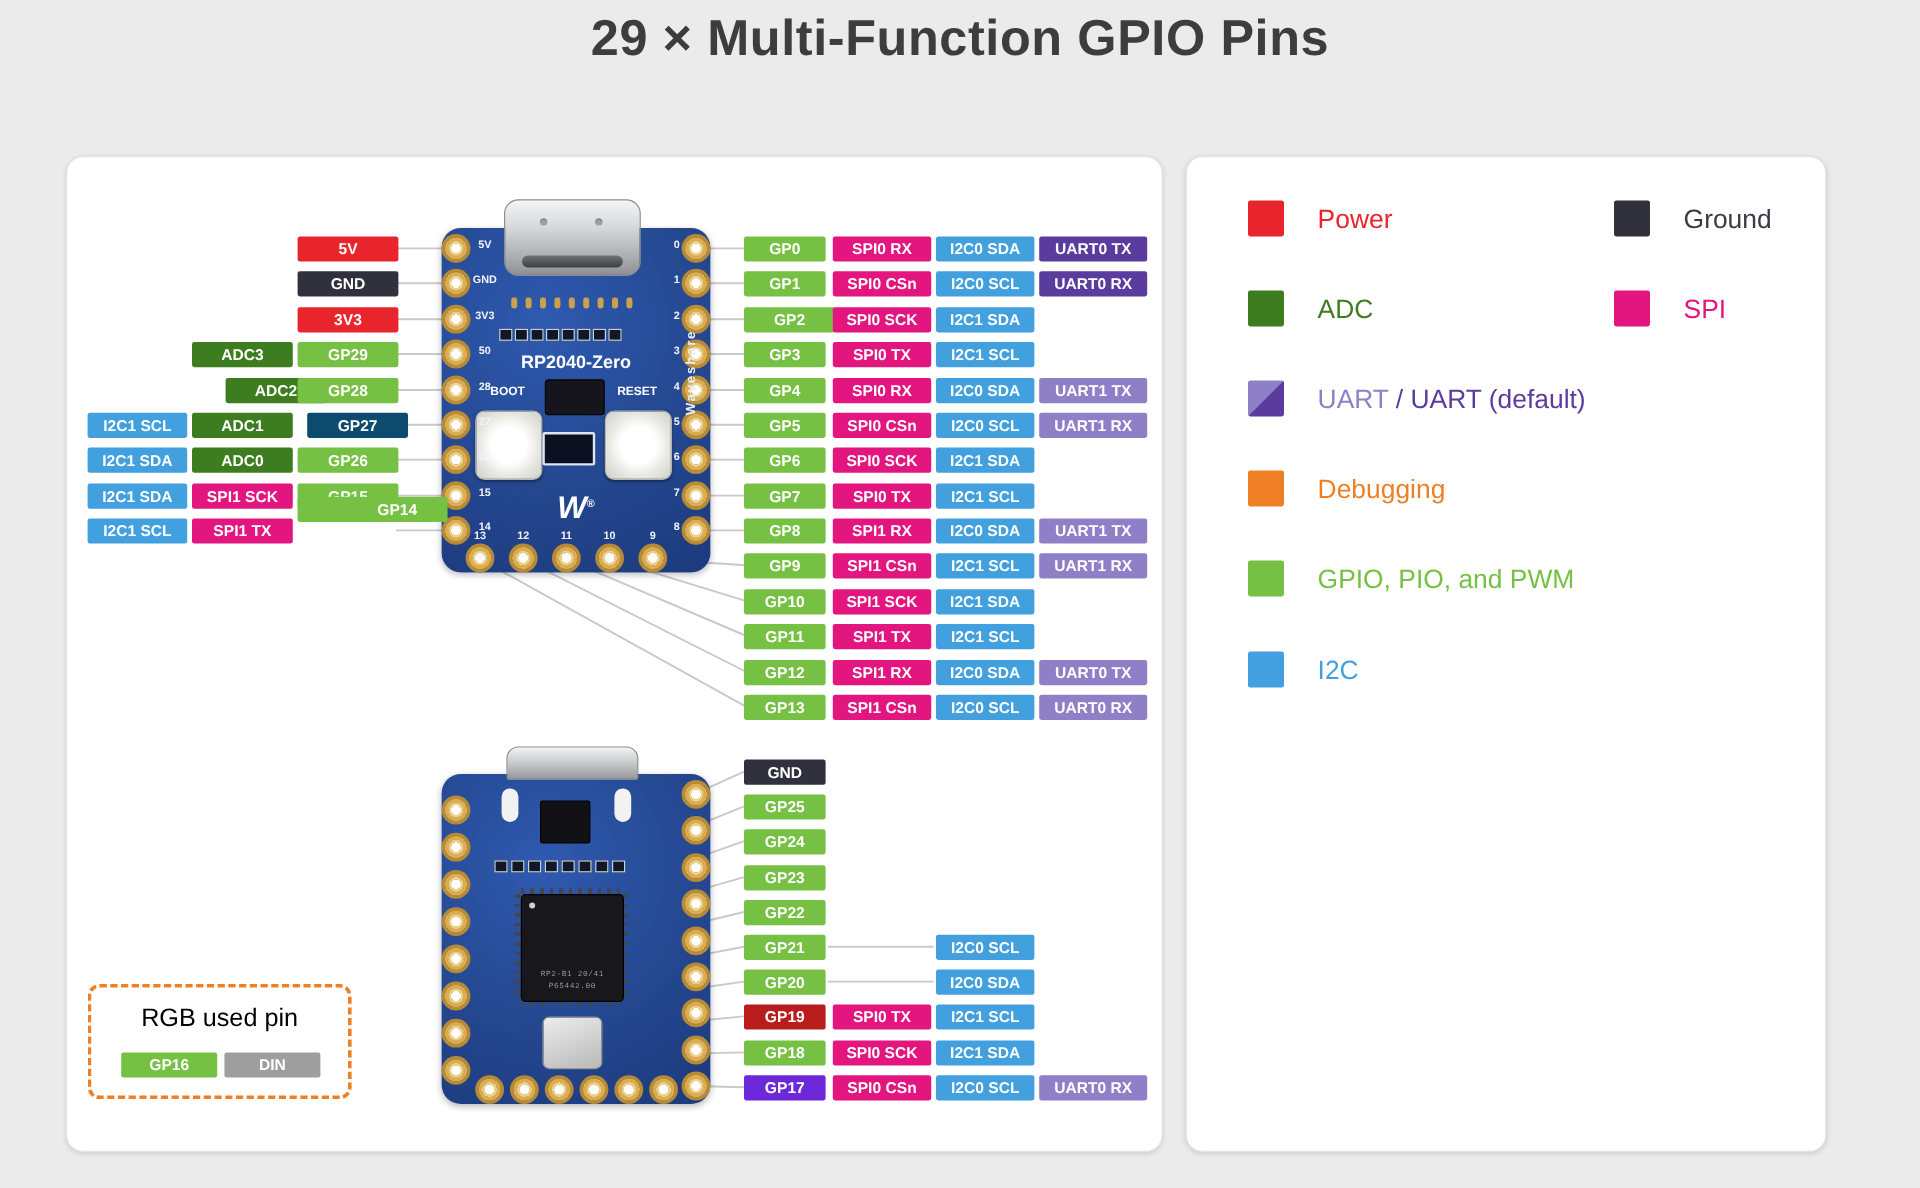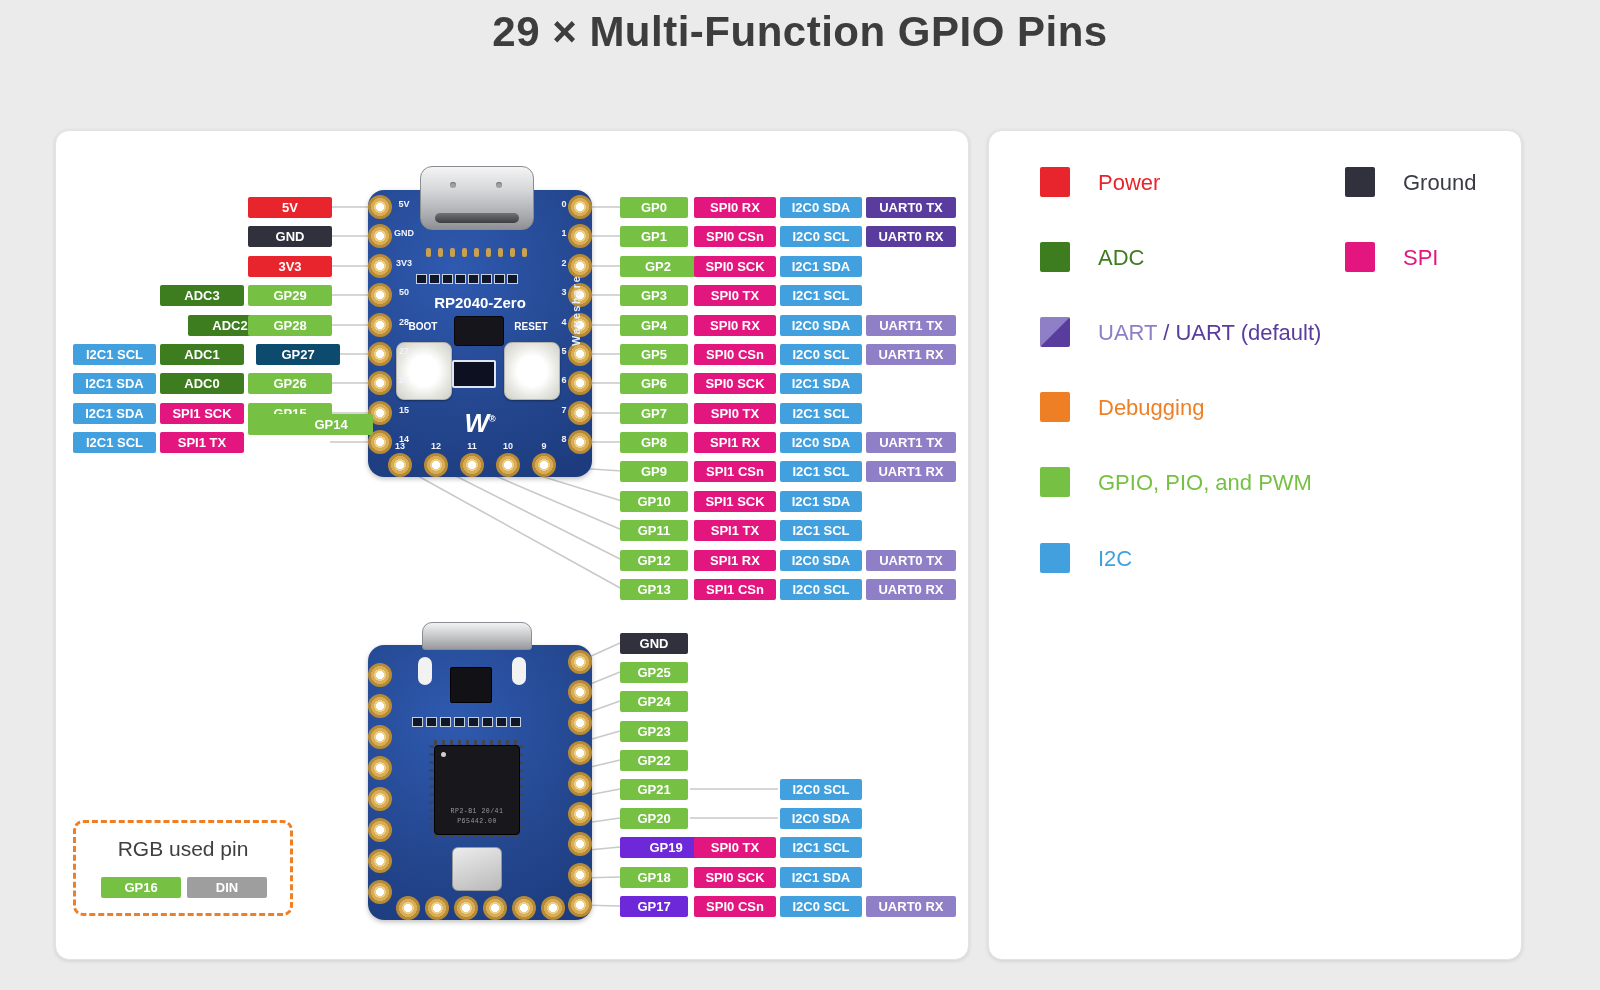--- a/index.html
+++ b/index.html
@@ -29,21 +29,21 @@
   .hole{position:absolute;width:5px;height:9px;background:#caa24e;border-radius:2px;z-index:5;}
   .oval{position:absolute;width:14px;height:28px;background:#f2f2f2;border-radius:7px;z-index:5;}
   .small-chip{position:absolute;background:#121216;border:1px solid #000;border-radius:2px;z-index:5;}
   .mcu{position:absolute;background:#17171c;border:1px solid #000;border-radius:4px;z-index:5;}
   .mcu-dot{position:absolute;width:5px;height:5px;border-radius:50%;background:#cfcfcf;z-index:6;}
   .mcu-line{position:absolute;width:100%;text-align:center;color:#9a9a9a;font-size:6.5px;letter-spacing:.5px;z-index:6;font-family:"Liberation Mono",monospace;}
   .pinstrip-h{position:absolute;height:5px;background:repeating-linear-gradient(90deg,#44454d 0 3px,transparent 3px 8px);z-index:4;}
   .pinstrip-v{position:absolute;width:5px;background:repeating-linear-gradient(180deg,#44454d 0 3px,transparent 3px 8px);z-index:4;}
   .xtal{position:absolute;background:linear-gradient(160deg,#ececec,#b9b9b9);border:1px solid #979797;border-radius:6px;z-index:5;}
   #rgb-box{position:absolute;left:73px;top:820px;width:214px;height:90px;border:3px dashed #ee7f24;border-radius:10px;z-index:3;}
-  .rgb-title{position:absolute;top:14px;left:0;width:100%;text-align:center;font-size:21px;color:#404040;}
+  .rgb-title{position:absolute;top:14px;left:0;width:100%;text-align:center;font-size:21px;color:#000000;}
   .legend-swatch{position:absolute;width:30px;height:30px;border-radius:2px;z-index:3;}
   .legend-label{position:absolute;height:30px;line-height:31px;font-size:22px;z-index:3;white-space:nowrap;}
 </style>
 </head>
 <body>
 
 <div class="page">
   <div class="title">29 × Multi-Function GPIO Pins</div>
 
   <div class="card card-left"></div>
@@ -310,21 +310,21 @@
     <div class="chip" style="left: 248px; top: 414px; width: 84px; background: rgb(118, 192, 67); padding-left: 41px;">GP14</div>
     <div class="chip" style="left: 620px; top: 632.5px; width: 68px; background: rgb(48, 49, 61);">GND</div>
     <div class="chip" style="left: 620px; top: 661.5px; width: 68px; background: rgb(118, 192, 67);">GP25</div>
     <div class="chip" style="left: 620px; top: 690.5px; width: 68px; background: rgb(118, 192, 67);">GP24</div>
     <div class="chip" style="left: 620px; top: 720.5px; width: 68px; background: rgb(118, 192, 67);">GP23</div>
     <div class="chip" style="left: 620px; top: 749.5px; width: 68px; background: rgb(118, 192, 67);">GP22</div>
     <div class="chip" style="left: 620px; top: 778.5px; width: 68px; background: rgb(118, 192, 67);">GP21</div>
     <div class="chip" style="left: 780px; top: 778.5px; width: 82px; background: rgb(65, 160, 221);">I2C0 SCL</div>
     <div class="chip" style="left: 620px; top: 807.5px; width: 68px; background: rgb(118, 192, 67);">GP20</div>
     <div class="chip" style="left: 780px; top: 807.5px; width: 82px; background: rgb(65, 160, 221);">I2C0 SDA</div>
-    <div class="chip" style="left: 620px; top: 836.5px; width: 68px; background: #6d28d9; padding-left: 12px;">GP19</div>
+    <div class="chip" style="left: 620px; top: 836.5px; width: 68px; background: #b91c1c;">GP19</div>
     <div class="chip" style="left: 694px; top: 836.5px; width: 82px; background: rgb(227, 21, 127);">SPI0 TX</div>
     <div class="chip" style="left: 780px; top: 836.5px; width: 82px; background: rgb(65, 160, 221);">I2C1 SCL</div>
     <div class="chip" style="left: 620px; top: 866.5px; width: 68px; background: rgb(118, 192, 67);">GP18</div>
     <div class="chip" style="left: 694px; top: 866.5px; width: 82px; background: rgb(227, 21, 127);">SPI0 SCK</div>
     <div class="chip" style="left: 780px; top: 866.5px; width: 82px; background: rgb(65, 160, 221);">I2C1 SDA</div>
     <div class="chip" style="left: 620px; top: 895.5px; width: 68px; background: #6d28d9;">GP17</div>
     <div class="chip" style="left: 694px; top: 895.5px; width: 82px; background: rgb(227, 21, 127);">SPI0 CSn</div>
     <div class="chip" style="left: 780px; top: 895.5px; width: 82px; background: rgb(65, 160, 221);">I2C0 SCL</div>
     <div class="chip" style="left: 866px; top: 895.5px; width: 90px; background: rgb(143, 127, 199);">UART0 RX</div>
   </div>

